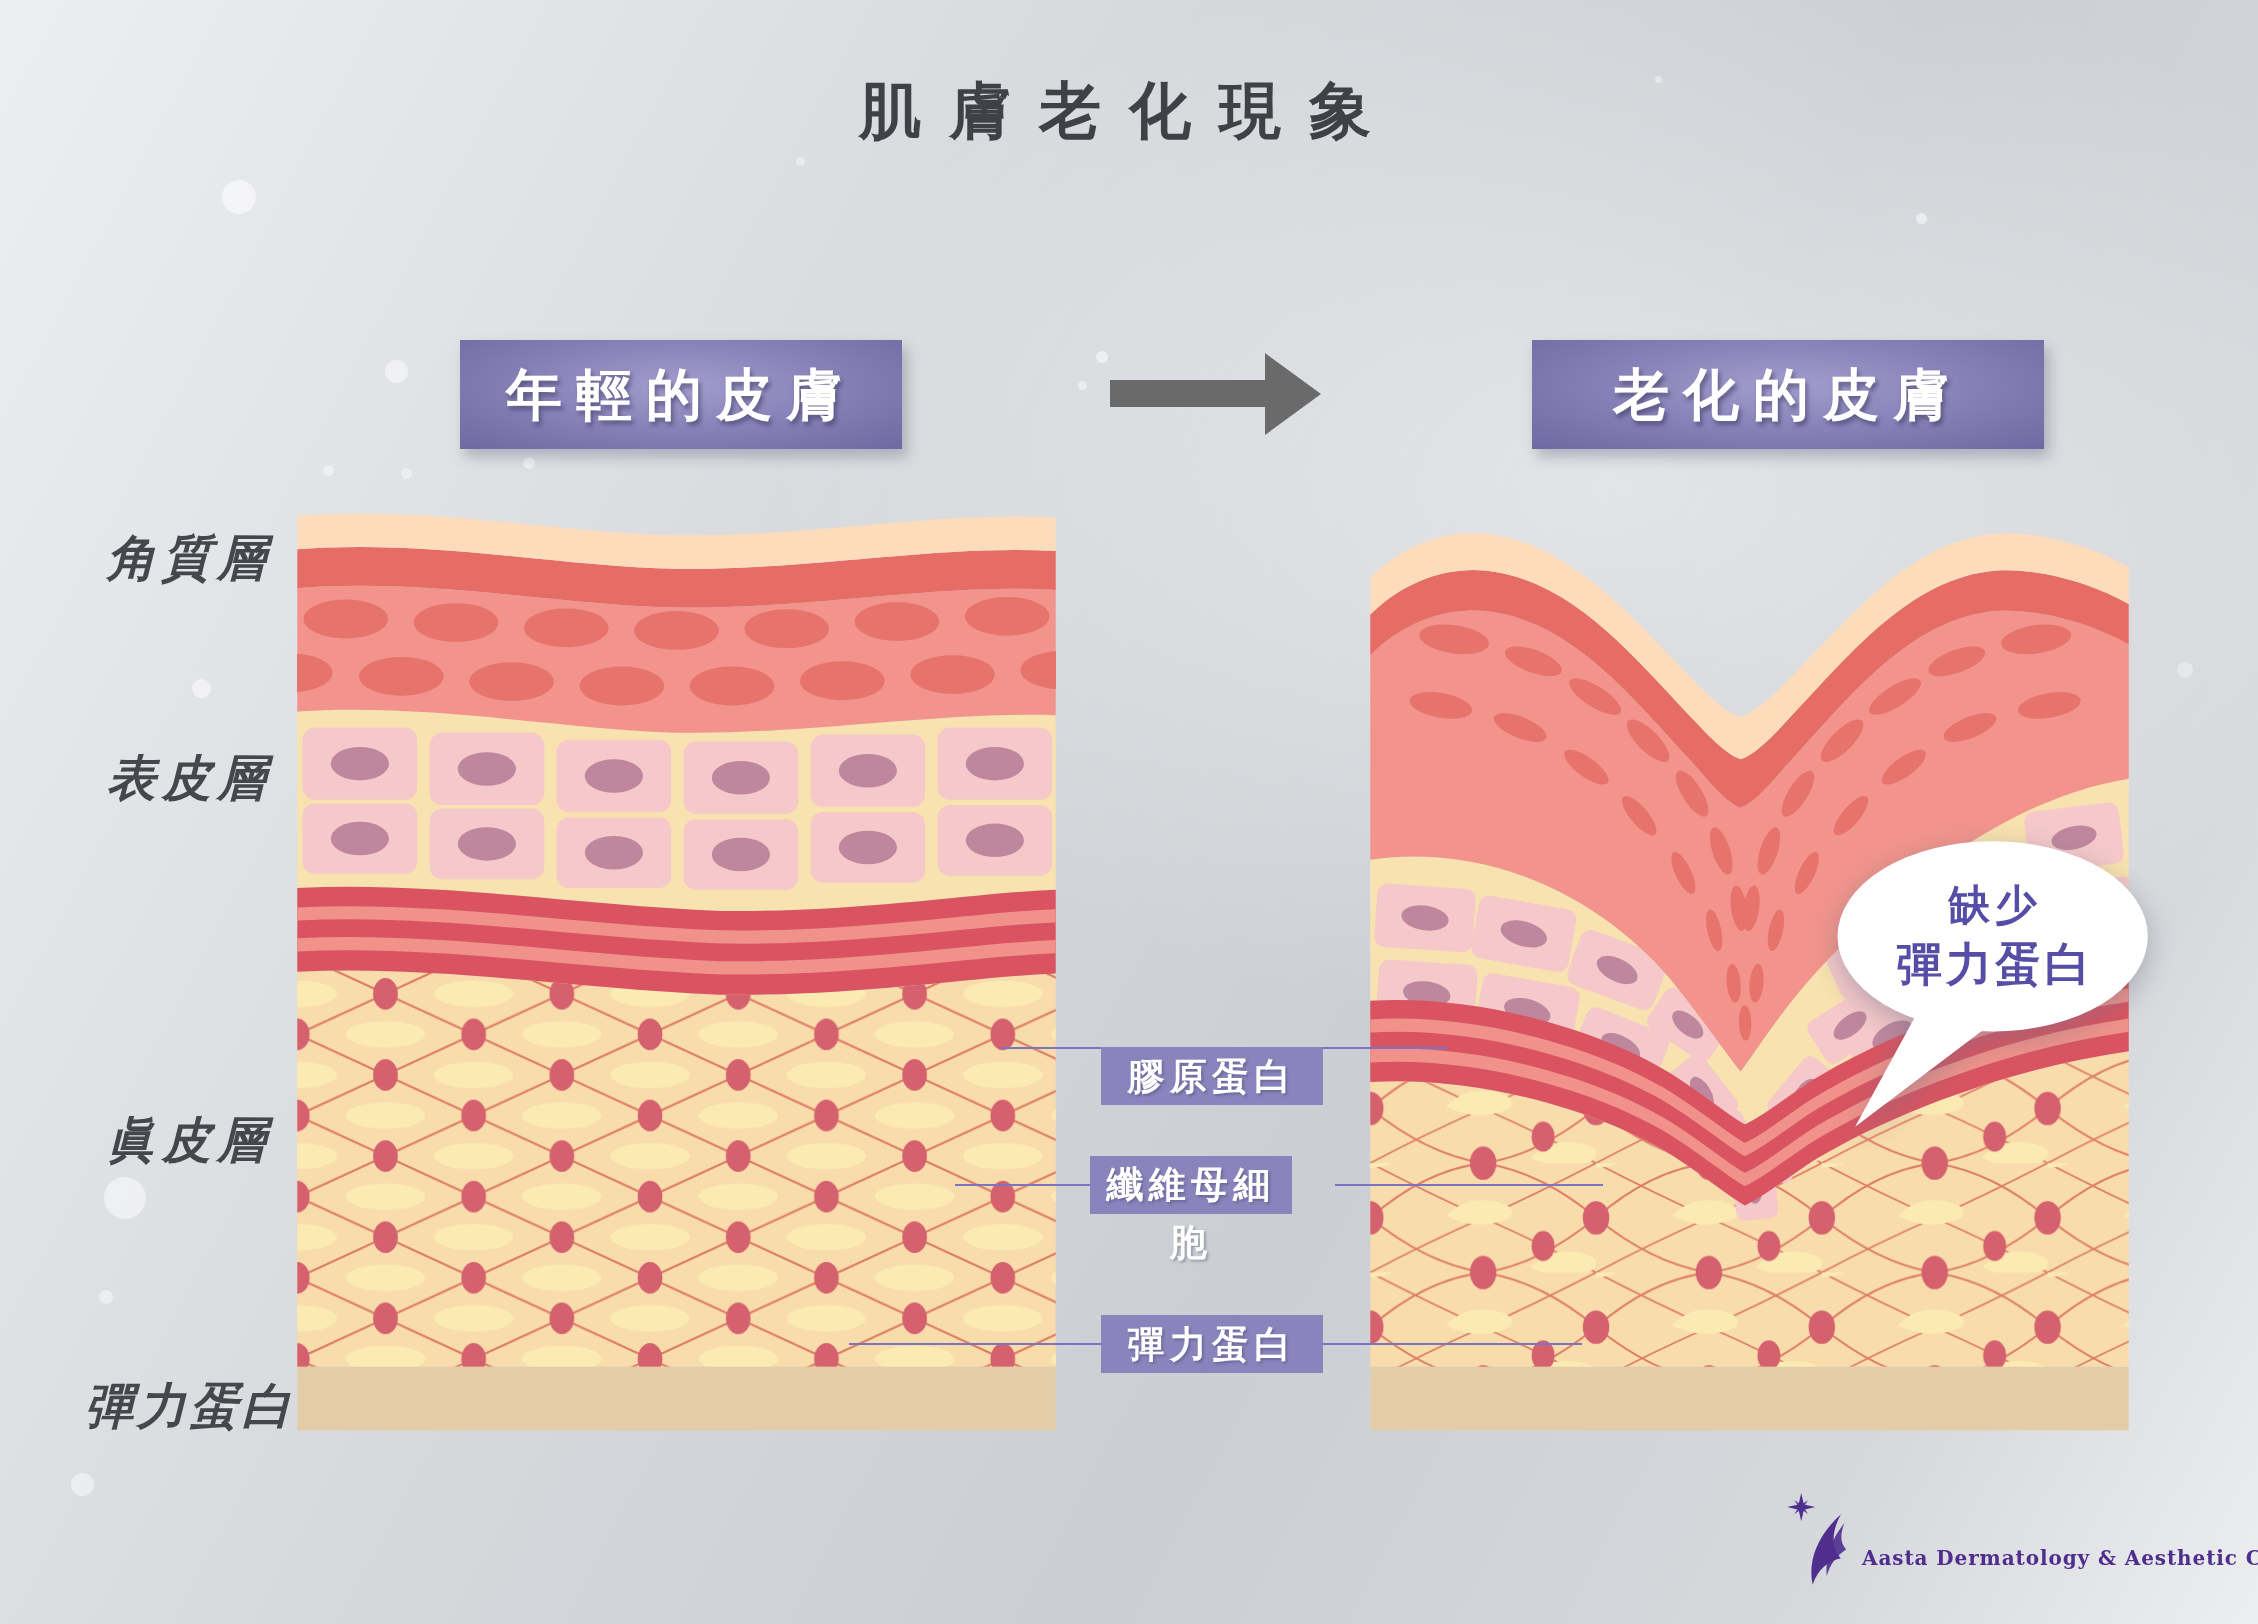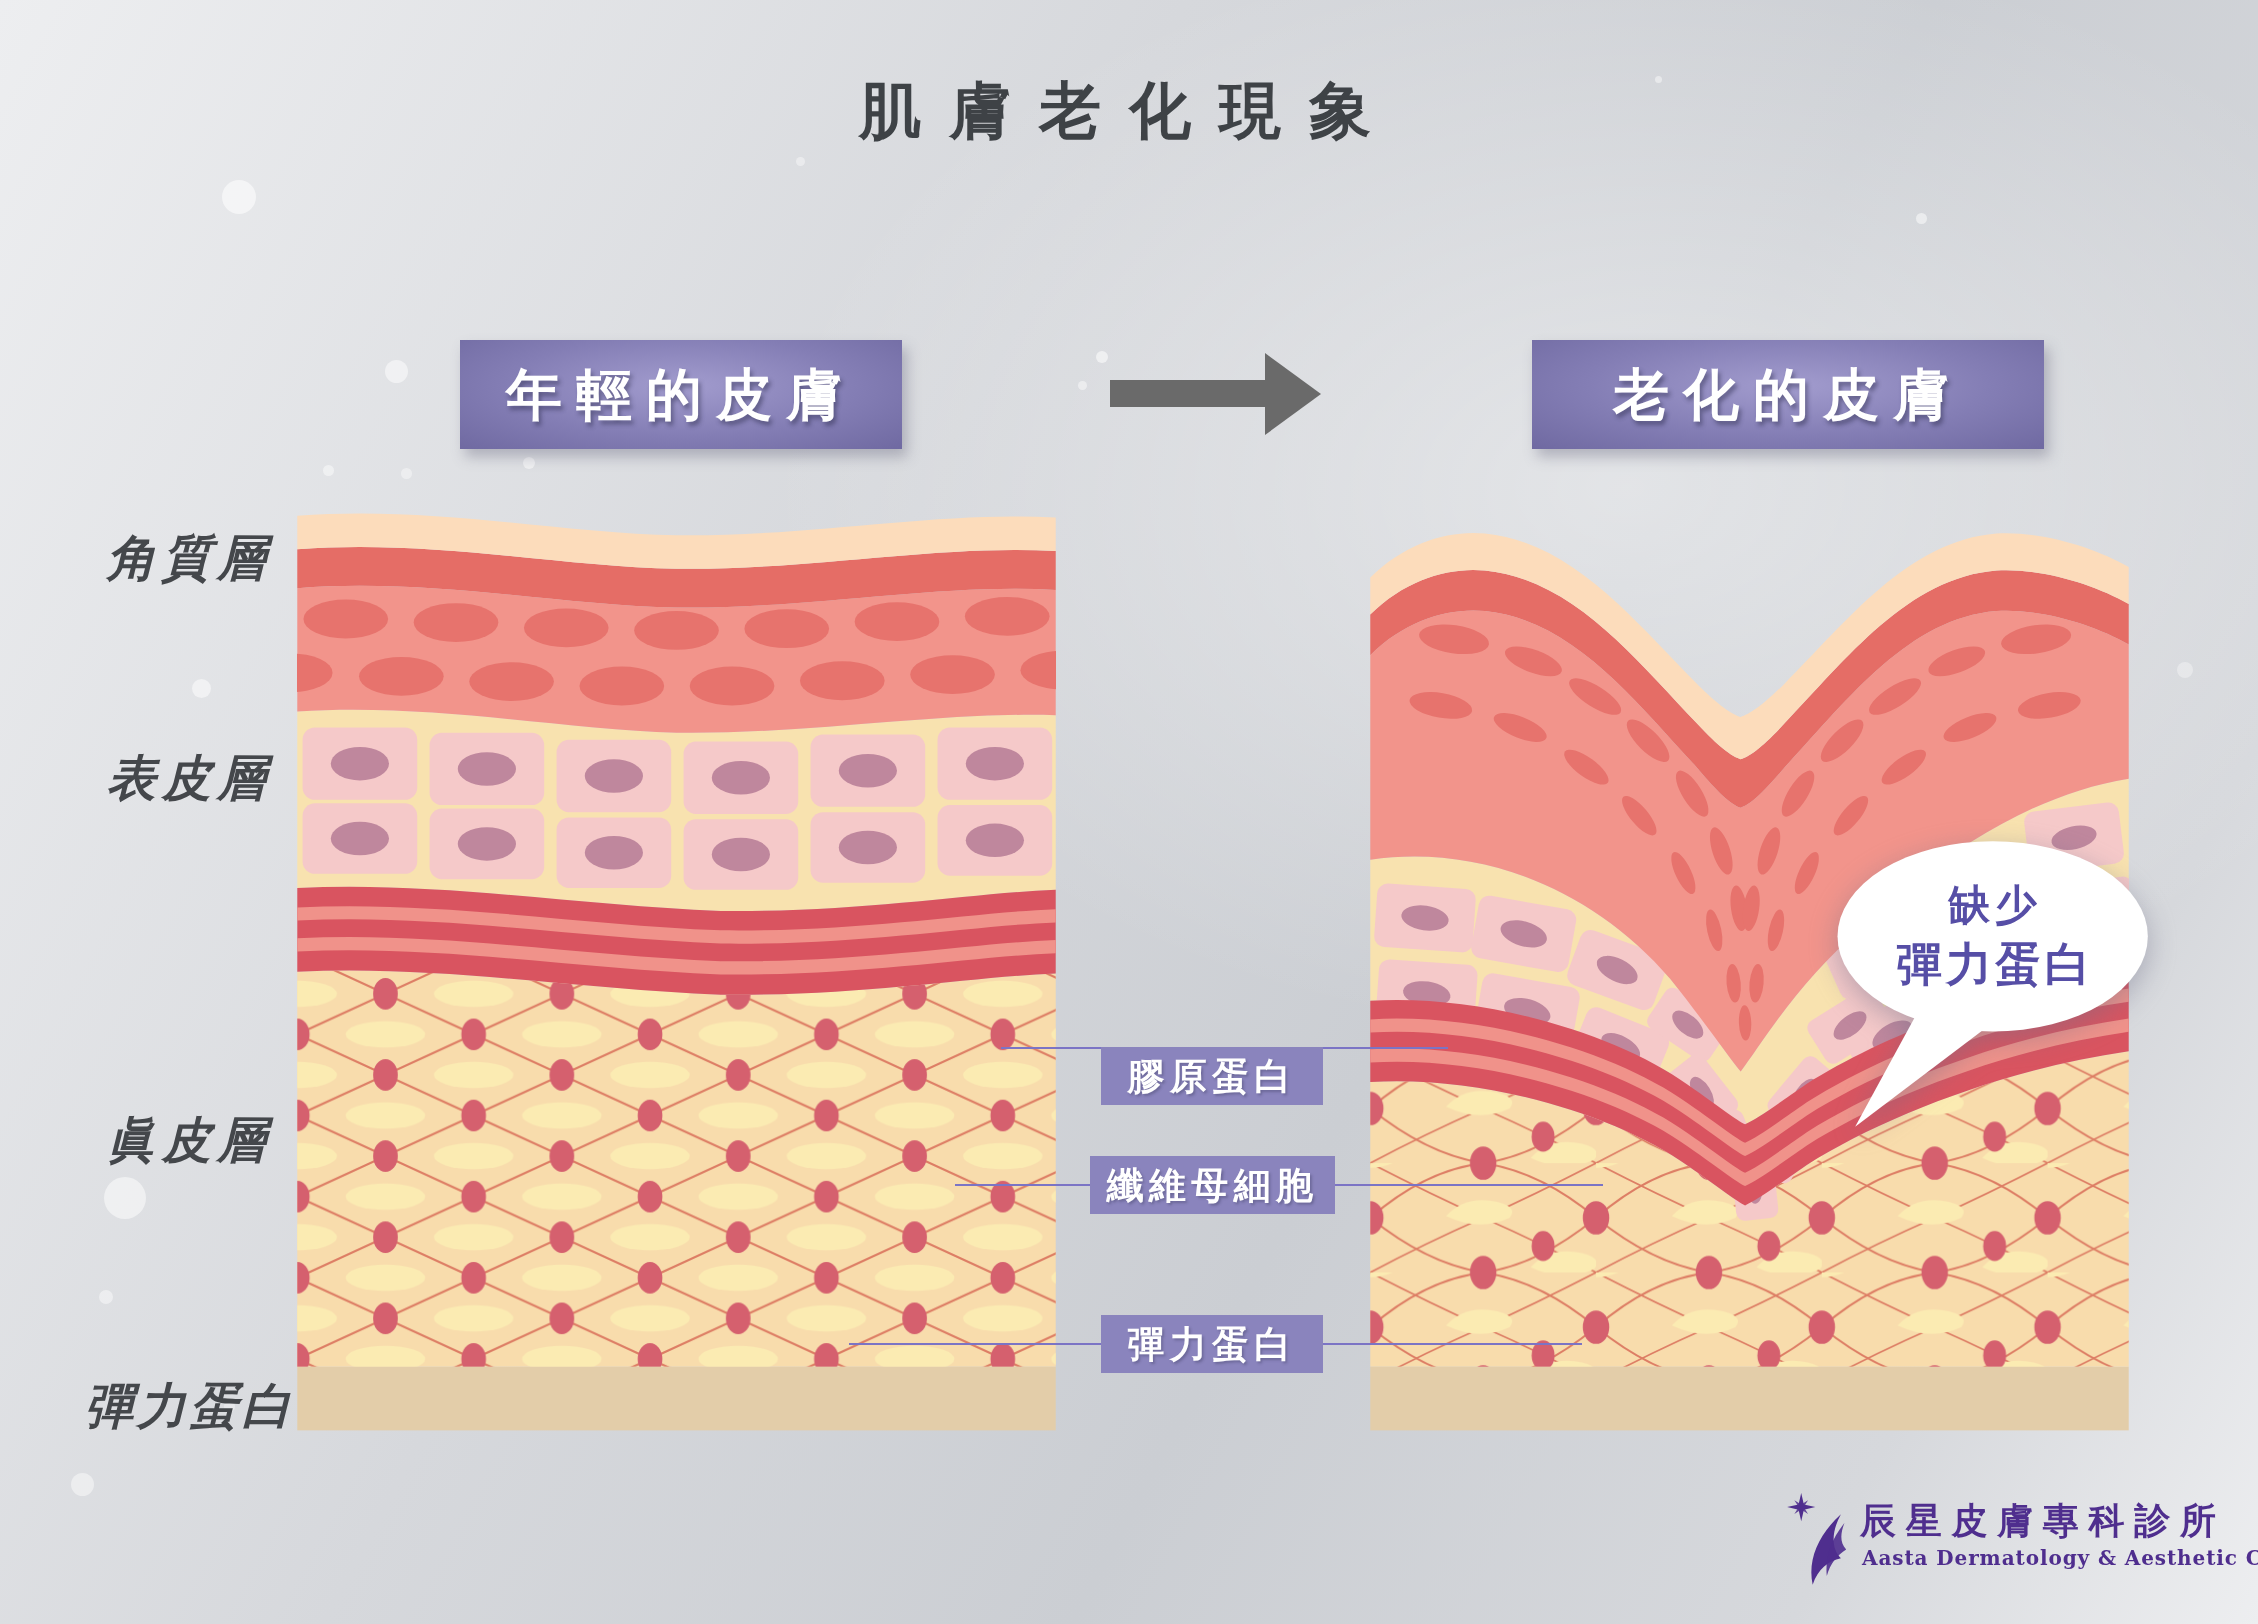--- a/index.html
+++ b/index.html
@@ -48,21 +48,21 @@
   #arrow{left:1110px;top:353px;width:212px;height:81px;}
   #arrow .shaft{position:absolute;left:0;top:27px;width:157px;height:26.5px;background:var(--arrow-gray);}
   #arrow .head{position:absolute;left:155px;top:0;width:0;height:0;
     border-top:41px solid transparent;border-bottom:41px solid transparent;border-left:56px solid var(--arrow-gray);}
   .ann-badge{
     height:58px;line-height:58px;text-align:center;background:var(--annotation-badge);
     color:#ffffff;font-size:37px;font-weight:600;letter-spacing:5.3px;
     text-shadow:1.8px 1.8px 2.6px rgba(40,40,70,.3);
   }
   #ann-collagen{left:1101px;top:1019px;width:222px;margin-top:28px;}
-  #ann-fibroblast{left:1090px;top:1156px;width:245px;}
+  #ann-fibroblast{left:1090px;top:1156px;width:202px;font-family:Liberation Serif, serif;}
   #ann-elastin{left:1101px;top:1315px;width:222px;}
   .connector{height:1.8px;background:var(--connector-line);}
   svg.skin{position:absolute;}
   #bubble-svg{left:1816px;top:820px;filter:drop-shadow(0 8.8px 14px rgba(110,110,135,.45));}
   #bubble-svg text{font-family:"DejaVu Serif","Liberation Serif",serif;font-weight:700;fill:var(--callout-text);}
   #logo{left:1786px;top:1493px;width:450px;height:99px;}
   #logo .zh{position:absolute;left:74px;top:3.5px;font-size:36px;letter-spacing:9.7px;color:var(--logo-purple);font-weight:600;white-space:nowrap;}
   #logo .en{position:absolute;left:76px;top:53px;font-size:20px;letter-spacing:0.9px;color:var(--logo-purple);font-weight:600;white-space:nowrap;}
 </style>
 </head>
@@ -335,16 +335,15 @@
 
 <div id="logo" class="abs">
   <svg width="71" height="97" viewBox="0 0 80 110">
     <g fill="var(--logo-purple)">
       <path d="M17,0 L20,13 L33,16 L20,19 L17,32 L14,19 L1,16 L14,13 Z"></path>
       <path transform="rotate(45 17 16)" d="M17,5 L19,14 L28,16 L19,18 L17,27 L15,18 L6,16 L15,14 Z" opacity=".85"></path>
       <path d="M62,24 C36,48 24,76 30,104 C36,86 48,77 62,74 C50,62 52,42 62,24 Z"></path>
       <path d="M66,34 C50,54 44,74 46,94 C50,80 58,70 68,64 C60,56 62,44 66,34 Z" opacity=".9"></path>
     </g>
   </svg>
-  <div class="zh">辰星皮膚專科診所</div>
   <div class="en">Aasta Dermatology &amp; Aesthetic Clinic</div>
 </div>
 
 
 </body></html>

